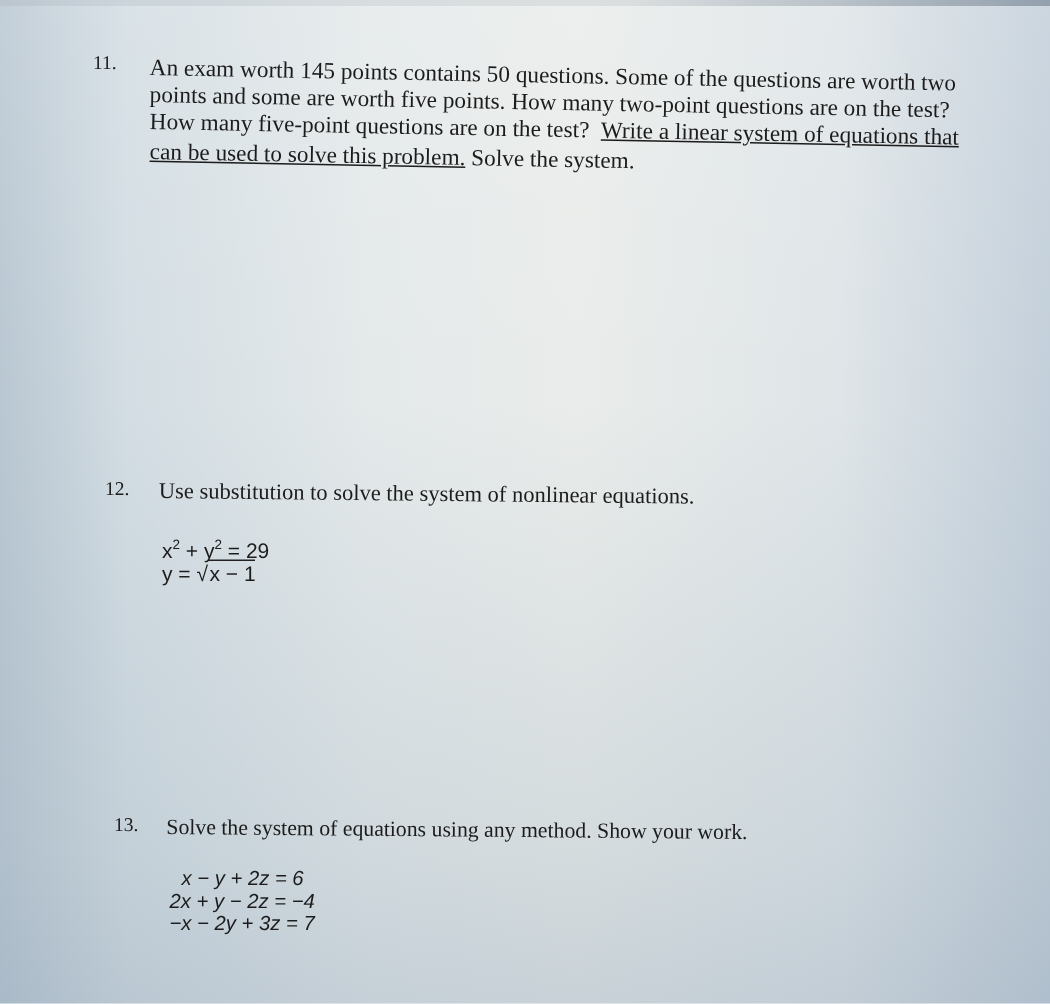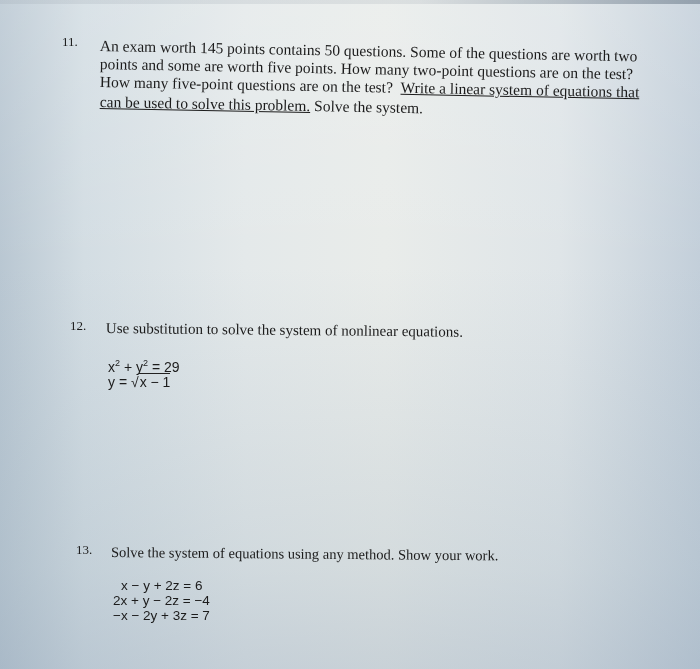--- a/index.html
+++ b/index.html
@@ -49,18 +49,18 @@
   <span class="text" style="left:106px; top:319px; font-size:15px; transform: rotate(0.6deg); transform-origin:left top;">Use substitution to solve the system of nonlinear equations.</span>
   <div class="eq" style="left:108px; top:356px;">
     <span class="eqline"><span>x</span><sup>2</sup><span> + y</span><sup>2</sup><span> = 29</span></span>
     <span class="eqline"><span>y = √</span><span class="sqrt">x − 1</span></span>
   </div>
 </div>
 
 <div>
   <span class="num" style="left:64px; top:542px;margin-left:12px;">13.</span>
   <span class="text" style="left:111px; top:543px; font-size:14.5px; transform: rotate(0.5deg); transform-origin:left top;">Solve the system of equations using any method.  Show your work.</span>
-  <div class="eq" style="left:113px; top:578px; font-size:13.5px;">
+  <div class="eq" style="left:113px; top:578px; font-size:13.5px;font-style:italic;">
     <span class="eqline" style="padding-left:8px;">x − y + 2z = 6</span>
     <span class="eqline">2x + y − 2z = −4</span>
     <span class="eqline">−x − 2y + 3z = 7</span>
   </div>
 </div>
 
 </body></html>

